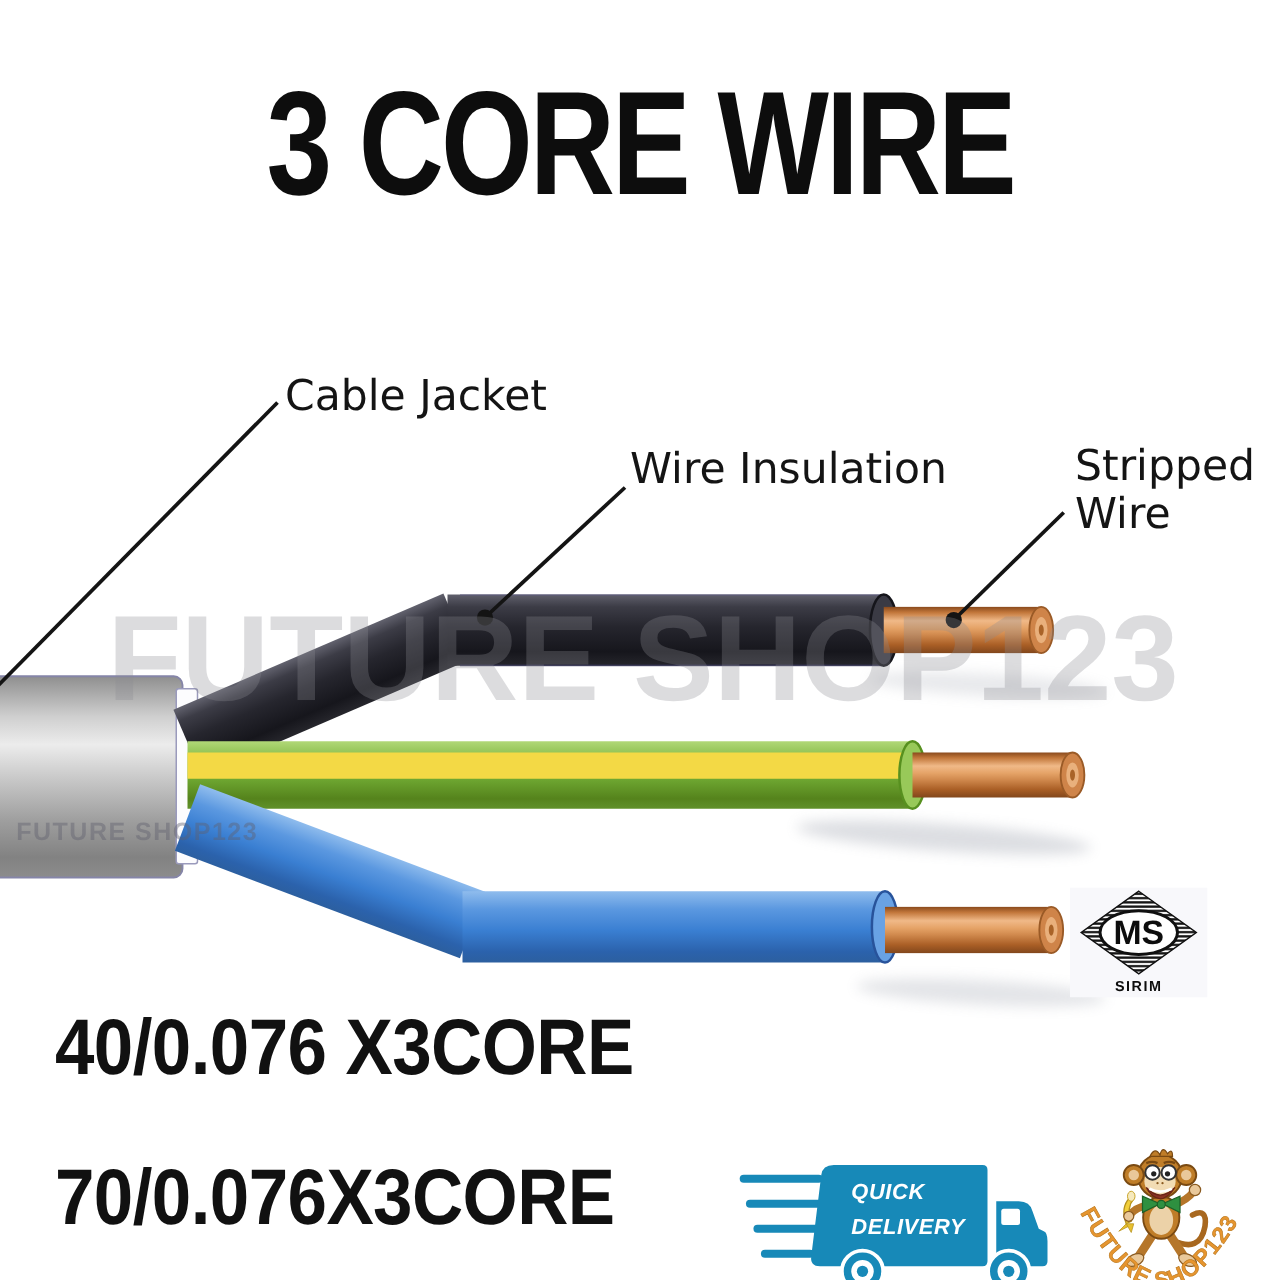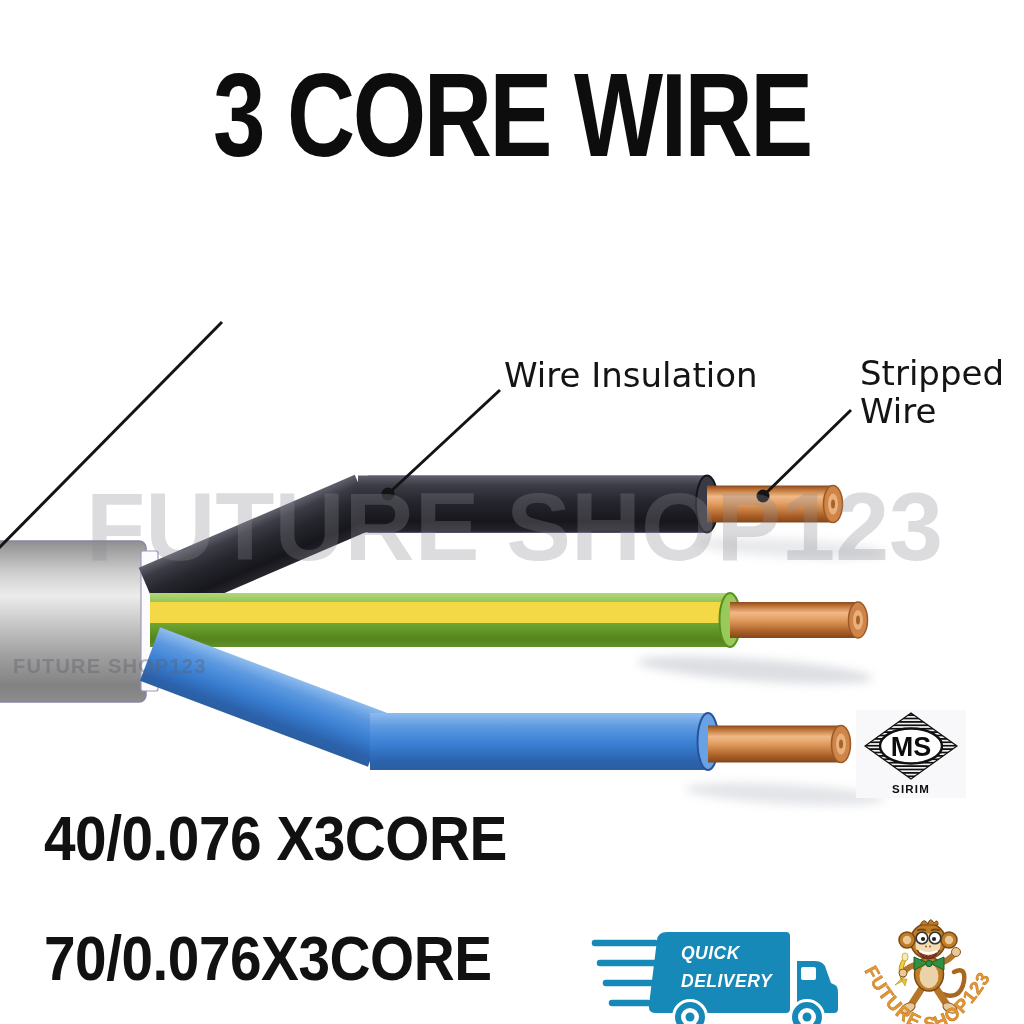--- a/index.html
+++ b/index.html
@@ -166,20 +166,21 @@
       <path d="M 500 370 L 388 474"></path>
       <circle cx="388" cy="474" r="6.5" fill="#141414" stroke="none"></circle>
       <path d="M 851 390 L 763 476"></path>
       <circle cx="763" cy="476" r="6.5" fill="#141414" stroke="none"></circle>
     </g>
   </svg>
 
   <div class="abs wm-large">FUTURE SHOP123</div>
   <div class="abs wm-small">FUTURE SHOP123</div>
 
+  <div class="abs diaglabel" id="lbl-cable">Cable Jacket</div>
   <div class="abs diaglabel" id="lbl-insulation">Wire Insulation</div>
   <div class="abs diaglabel" id="lbl-stripped">Stripped Wire</div>
 
   <div class="abs code" id="code1">40/0.076 X3CORE</div>
   <div class="abs code" id="code2">70/0.076X3CORE</div>
 
   <svg id="ms-logo" class="abs" width="110" height="88" viewBox="0 0 110 88">
     <defs>
       <pattern id="hatch" width="4" height="3.4" patternUnits="userSpaceOnUse">
         <rect width="4" height="3.4" fill="#fff"></rect>

